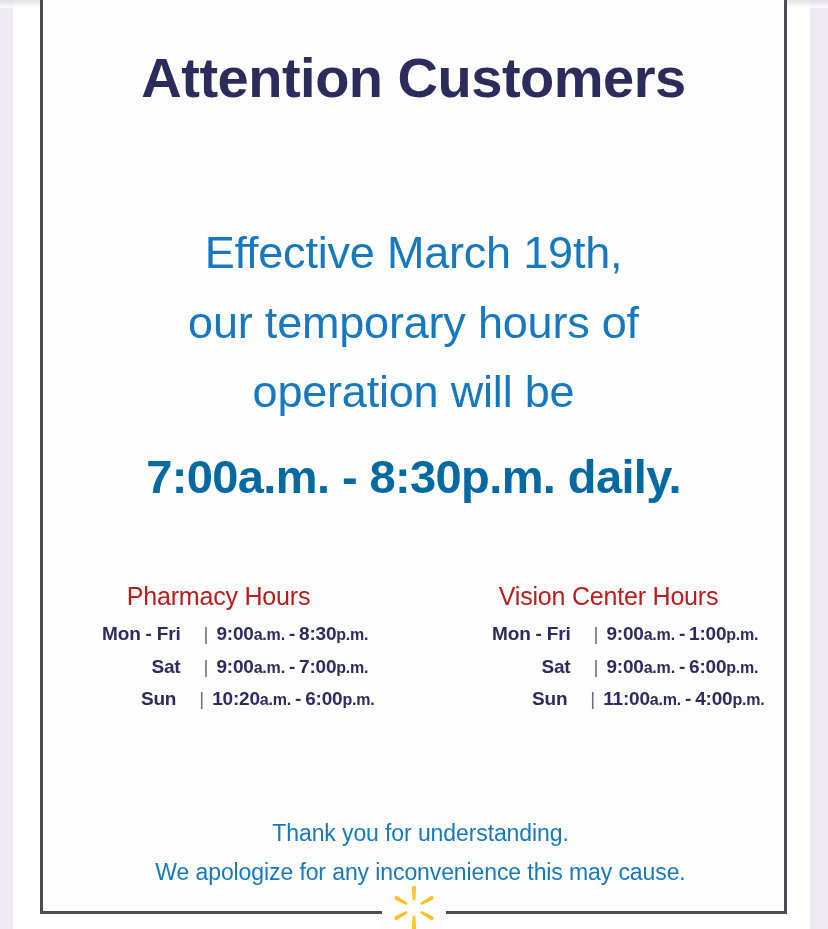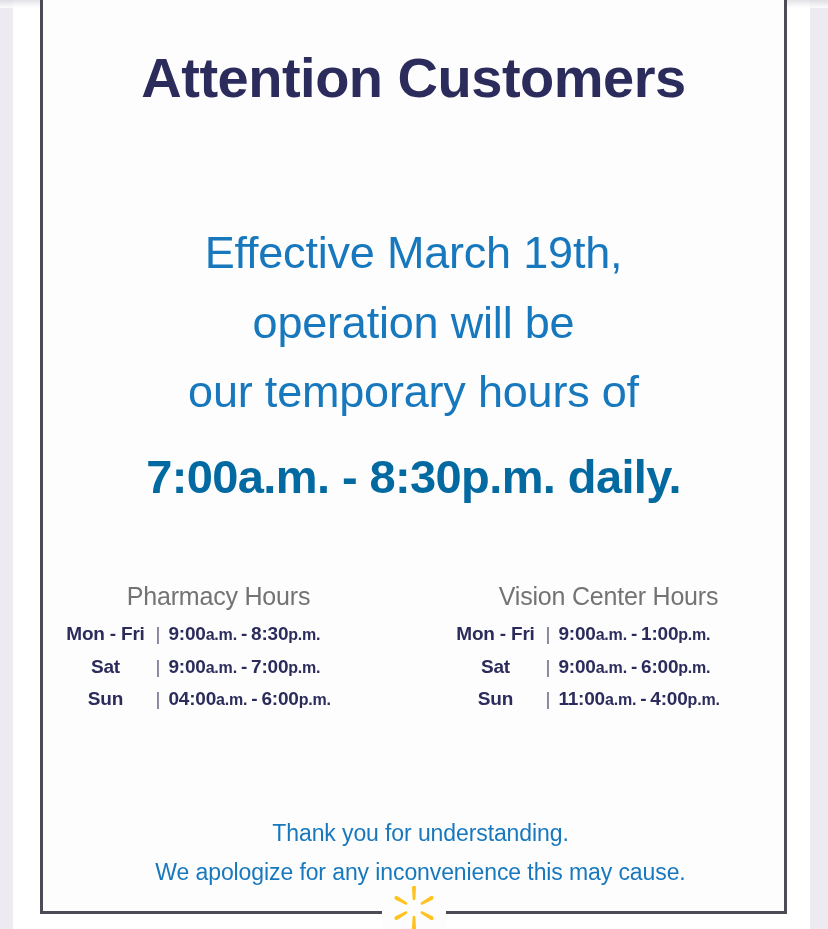--- a/index.html
+++ b/index.html
@@ -88,41 +88,42 @@
   
   .departments {
     display: flex;
     justify-content: center;
     gap: 78px;
     padding-top: 78px;
   }
   .dept { width: 312px; }
   .dept-title {
     font-size: 25px;
-    color: #737373;
+    color: #b91c1c;
     letter-spacing: -0.2px;
     margin-bottom: 7px;
     white-space: nowrap;
   }
   .dept-rows { display: block; }
   .dept-row {
     display: flex;
     align-items: baseline;
     justify-content: flex-start;
     font-size: 19px;
     font-weight: bold;
     color: #2c2c5c;
     line-height: 1.72;
     white-space: nowrap;
   }
   .dept-row .day {
     width: 86px;
-    text-align: center;
-    padding-right: 7px;
-    letter-spacing: -0.2px;
+    text-align: right;
+    padding-right: 23px;
+    letter-spacing: -0.2px;
+    margin-left: 32px;
   }
   .dept-row .sep {
     color: #6b6b85;
     font-weight: normal;
     padding-right: 8px;
   }
   .dept-row .times {
     flex: 1;
     text-align: left;
     letter-spacing: -0.2px;
@@ -161,22 +162,22 @@
 <div class="page-backdrop right-edge"></div>
 <div class="top-shade"></div>
 
 <div class="flyer">
   <div class="flyer-inner">
 
     <h1 class="headline">Attention Customers</h1>
 
     <div class="effective-block">
       <span class="line">Effective March 19th,</span>
+      <span class="line">our temporary hours of</span>
       <span class="line">operation will be</span>
-      <span class="line">our temporary hours of</span>
     </div>
 
     <div class="hours-headline">7:00a.m.  -  8:30p.m. daily.</div>
 
     <div class="departments">
 
       <div class="dept">
         <div class="dept-title">Pharmacy Hours</div>
         <div class="dept-rows">
           <div class="dept-row">
@@ -185,21 +186,21 @@
             <span class="times"><span>9:00</span><span class="mer">a.m.</span><span class="dash">-</span><span>8:30</span><span class="mer">p.m.</span></span>
           </div>
           <div class="dept-row">
             <span class="day">Sat</span>
             <span class="sep">|</span>
             <span class="times"><span>9:00</span><span class="mer">a.m.</span><span class="dash">-</span><span>7:00</span><span class="mer">p.m.</span></span>
           </div>
           <div class="dept-row">
             <span class="day">Sun</span>
             <span class="sep">|</span>
-            <span class="times"><span>04:00</span><span class="mer">a.m.</span><span class="dash">-</span><span>6:00</span><span class="mer">p.m.</span></span>
+            <span class="times"><span>10:20</span><span class="mer">a.m.</span><span class="dash">-</span><span>6:00</span><span class="mer">p.m.</span></span>
           </div>
         </div>
       </div>
 
       <div class="dept">
         <div class="dept-title">Vision Center Hours</div>
         <div class="dept-rows">
           <div class="dept-row">
             <span class="day">Mon - Fri</span>
             <span class="sep">|</span>

